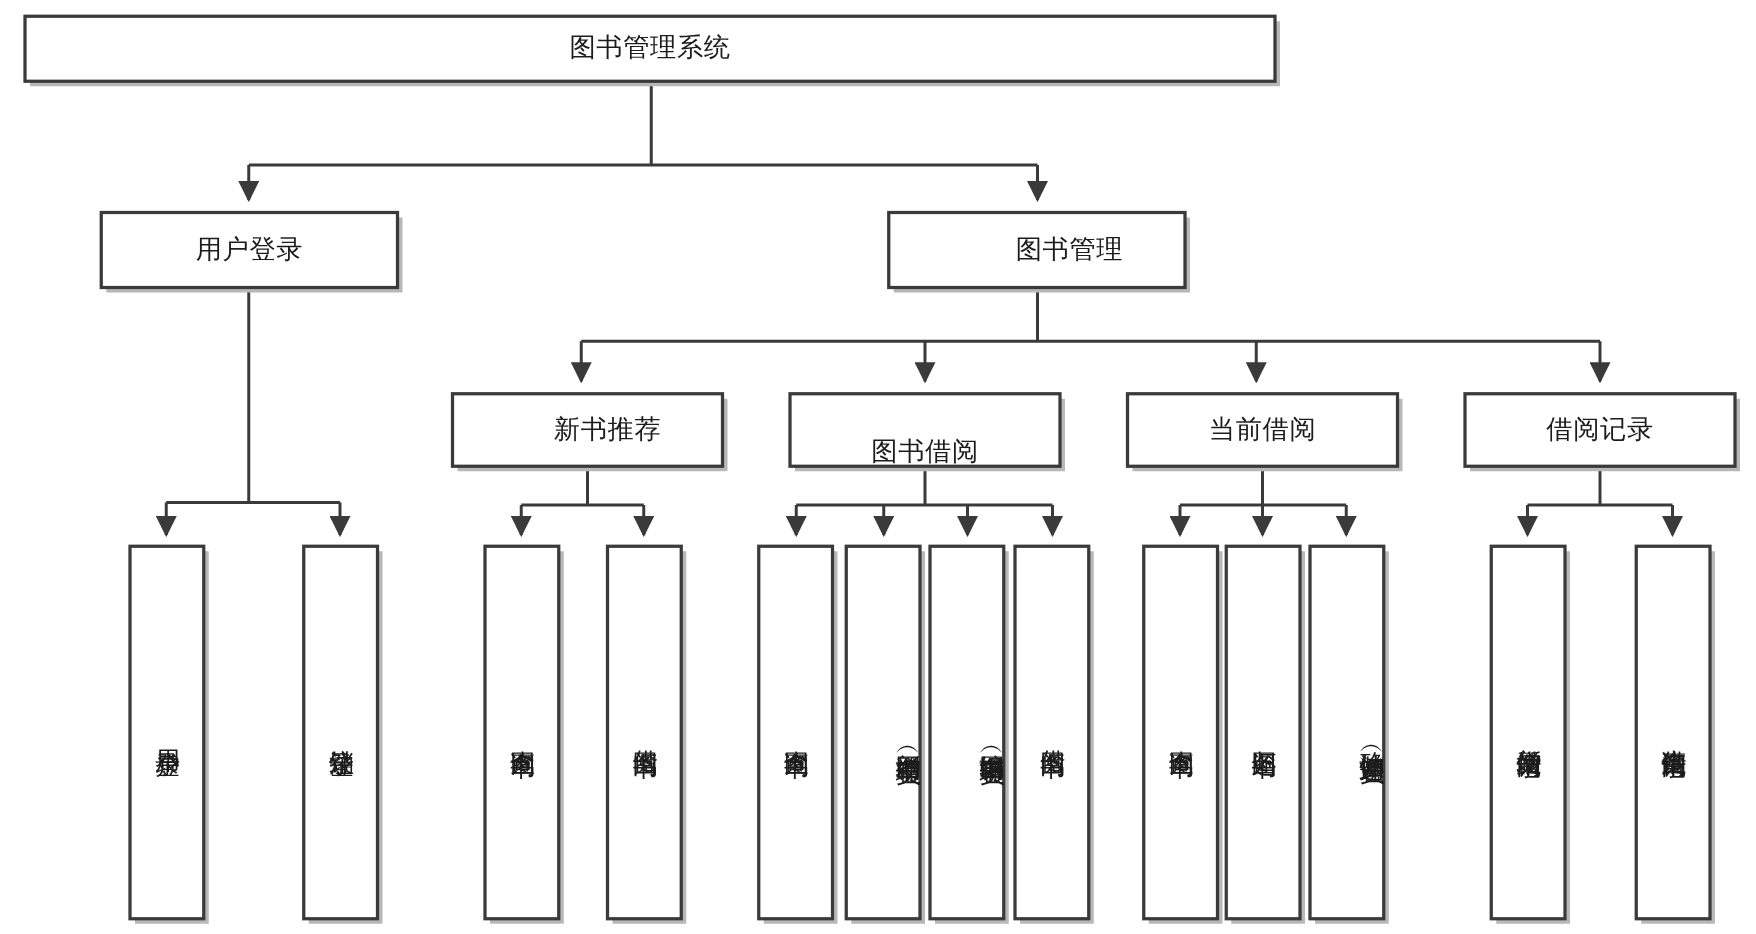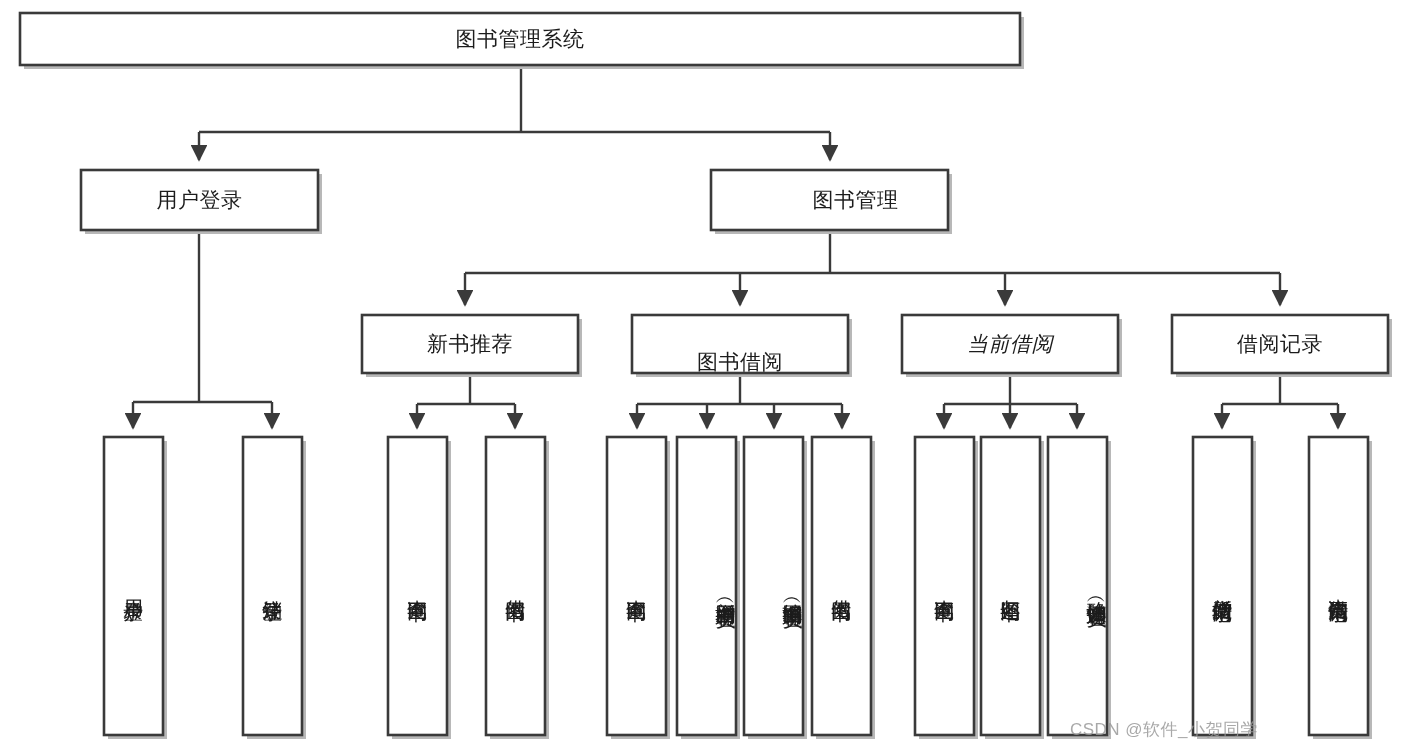--- a/index.html
+++ b/index.html
@@ -236,38 +236,37 @@
       <rect class="node-shadow" x="1313" y="441" width="59" height="298"></rect>
       <rect class="node-box" x="1309" y="437" width="59" height="298"></rect>
     </g>
   </svg>
 
   <div class="node-label-h" style="left:20px; top:13px; width:1000px; height:52px;">图书管理系统</div>
 
   <div class="node-label-h" style="left:81px; top:170px; width:237px; height:60px;">用户登录</div>
   <div class="node-label-h" style="left:711px; top:170px; width:237px; height:60px;padding-left:26px;">图书管理</div>
 
-  <div class="node-label-h" style="left:362px; top:315px; width:216px; height:58px;">新书推荐</div>
+  <div class="node-label-h" style="left:362px; top:315px; width:216px; height:58px;padding-left:16px;">新书推荐</div>
   <div class="node-label-h" style="left:632px; top:333px; width:216px; height:58px;">图书借阅</div>
-  <div class="node-label-h" style="left:902px; top:315px; width:216px; height:58px;font-style:italic;">当前借阅</div>
+  <div class="node-label-h" style="left:902px; top:315px; width:216px; height:58px;">当前借阅</div>
   <div class="node-label-h" style="left:1172px; top:315px; width:216px; height:58px;">借阅记录</div>
 
   <div class="node-label-v" style="left:104px; top:437px; width:59px; height:298px;">用户登录</div>
   <div class="node-label-v" style="left:243px; top:437px; width:59px; height:298px;">注销登录</div>
 
   <div class="node-label-v" style="left:388px; top:437px; width:59px; height:298px;">查询图书</div>
   <div class="node-label-v" style="left:486px; top:437px; width:59px; height:298px;">借阅图书</div>
 
   <div class="node-label-v" style="left:607px; top:437px; width:59px; height:298px;">查询图书</div>
   <div class="node-label-v" style="left:677px; top:437px; width:59px; height:298px; align-items:flex-start; padding-top:10px; box-sizing:border-box;">新增图书（管理员）</div>
   <div class="node-label-v" style="left:744px; top:437px; width:59px; height:298px; align-items:flex-start; padding-top:10px; box-sizing:border-box;">编辑图书（管理员）</div>
   <div class="node-label-v" style="left:812px; top:437px; width:59px; height:298px;">借阅图书</div>
 
   <div class="node-label-v" style="left:915px; top:437px; width:59px; height:298px;">查询图书</div>
   <div class="node-label-v" style="left:981px; top:437px; width:59px; height:298px;">归还图书</div>
   <div class="node-label-v" style="left:1048px; top:437px; width:59px; height:298px; align-items:flex-start; padding-top:8px; box-sizing:border-box;">确认归还（管理员）</div>
 
   <div class="node-label-v" style="left:1193px; top:437px; width:59px; height:298px;">新增借阅记录</div>
   <div class="node-label-v" style="left:1309px; top:437px; width:59px; height:298px;">查询借阅记录</div>
 
-  <div class="watermark">CSDN @软件_小贺同学</div>
 
 </div>
 
 </body></html>

